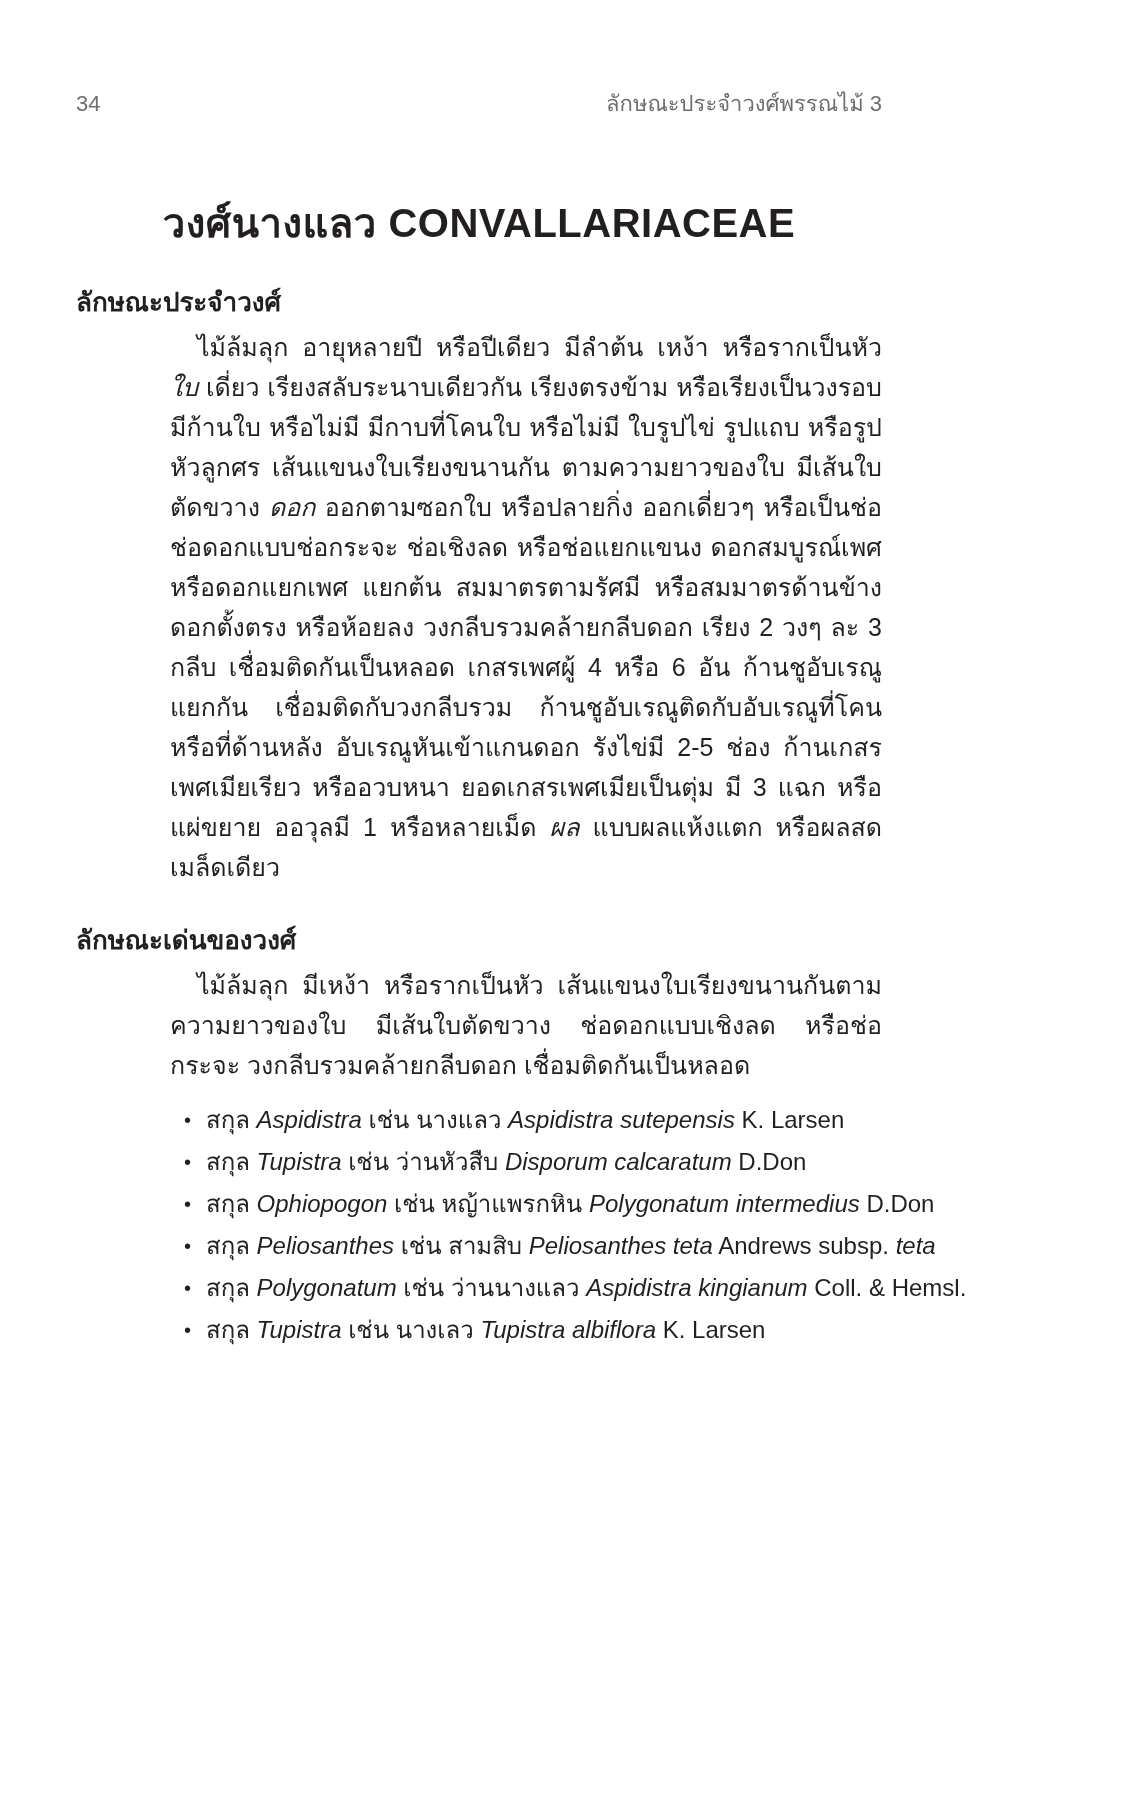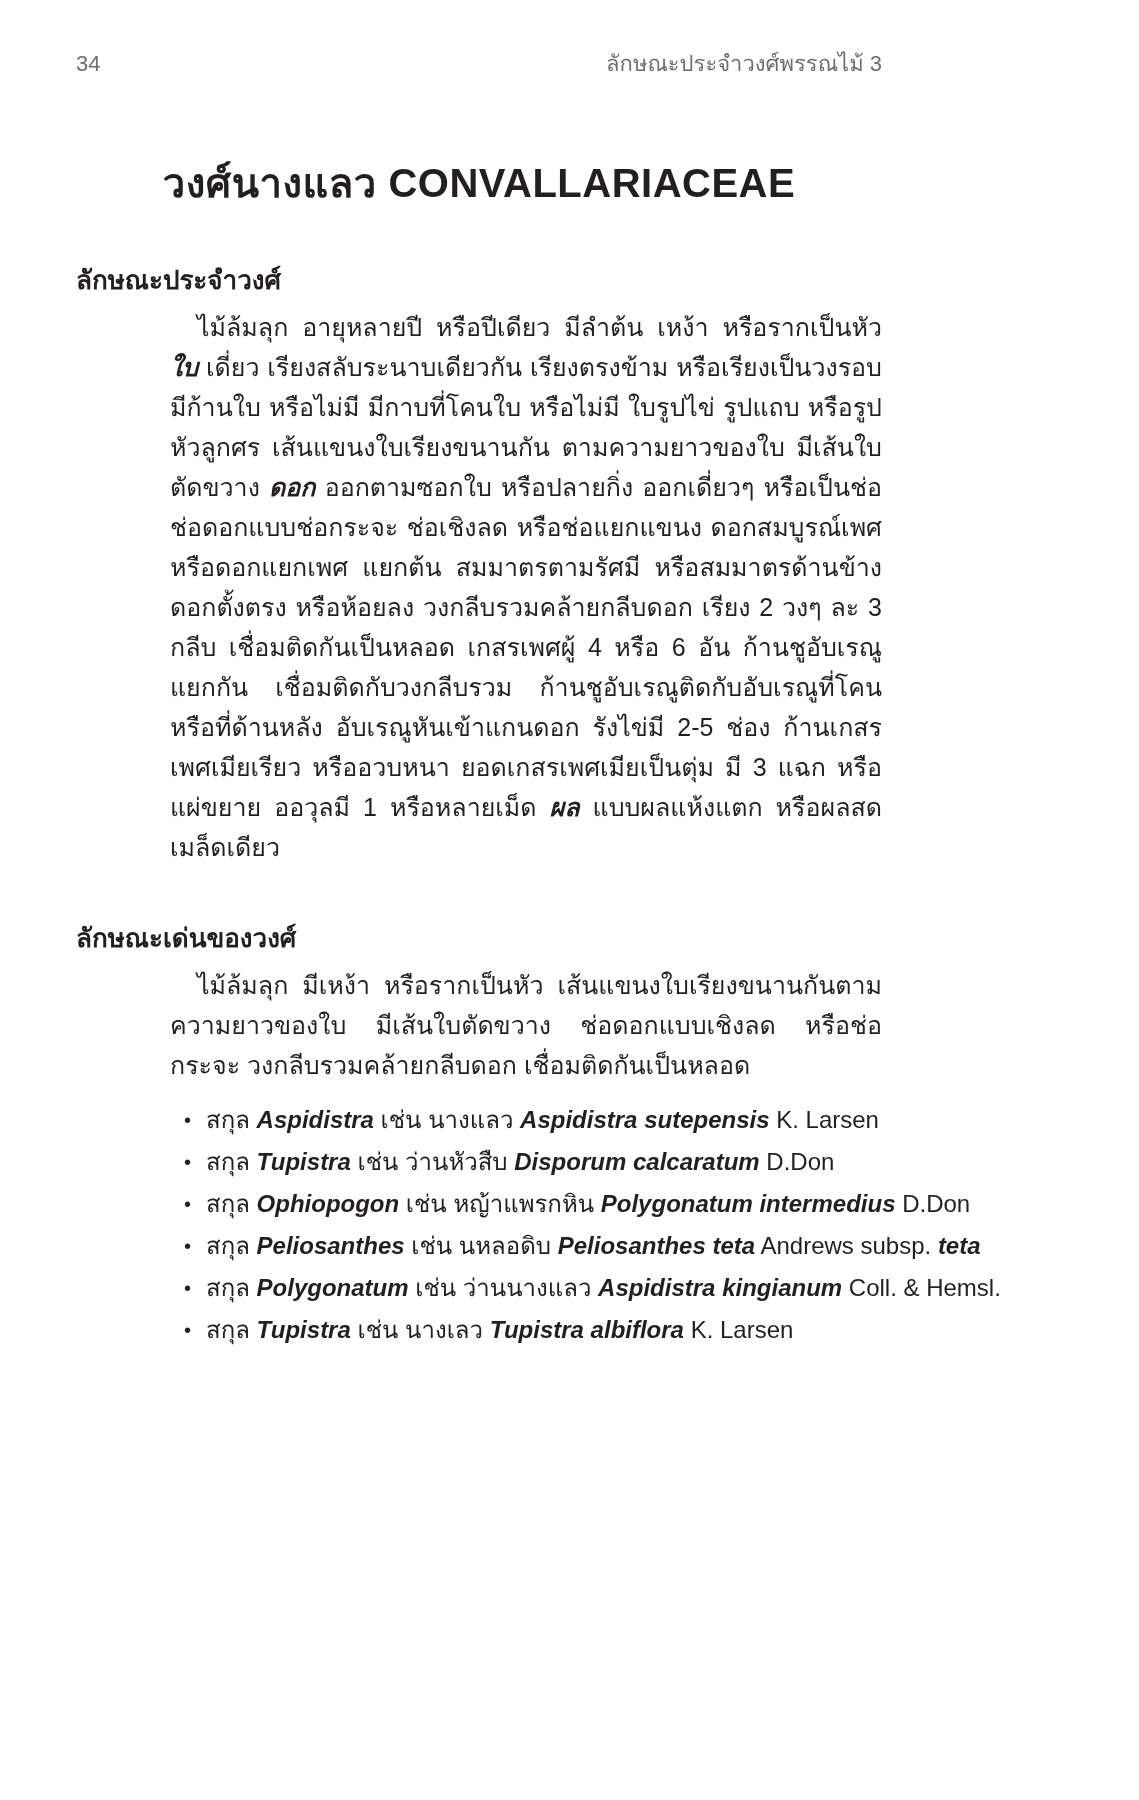--- a/index.html
+++ b/index.html
@@ -6,21 +6,21 @@
     margin: 0;
     padding: 0;
     background: #ffffff;
   }
   .page {
     position: relative;
     width: 1139px;
     height: 1800px;
     background: #ffffff;
     box-sizing: border-box;
-    padding: 46px 257px 0 76px;
+    padding: 86px 257px 0 76px;
     font-family: "Liberation Sans", sans-serif;
     color: #231f20;
   }
   .running-head {
     display: flex;
     justify-content: space-between;
     align-items: baseline;
     font-size: 22px;
     color: #6d6e71;
   }
@@ -28,37 +28,36 @@
     margin: 76px 0 0 0;
     text-align: center;
     font-size: 40px;
     font-weight: bold;
     letter-spacing: 0.5px;
     color: #231f20;
     line-height: 52px;
   }
   section { margin: 0; }
   h2.sec-head {
-    margin: 54px 0 6px 0;
+    margin: 34px 0 6px 0;
     font-size: 26px;
     font-weight: bold;
     line-height: 38px;
     color: #231f20;
-    font-family: Liberation Mono, monospace;
   }
   p.body {
     margin: 0 0 0 94px;
     width: 712px;
     font-size: 25px;
     line-height: 40px;
     text-align: justify;
     text-indent: 27px;
     color: #231f20;
   }
-  .it { font-style: italic; font-weight: bold; }
+  .it { font-style: italic; }
   ul.genus-list {
     list-style: none;
     margin: 14px 0 0 108px;
     padding: 0;
     width: 700px;
   }
   ul.genus-list li {
     position: relative;
     padding-left: 22px;
     font-size: 24px;
@@ -103,21 +102,21 @@
       <li>
         <span class="bullet-marker">•</span><span><span>สกุล </span><span class="it">Aspidistra</span><span> เช่น นางแลว </span><span class="it">Aspidistra sutepensis</span><span> K. Larsen</span></span>
       </li>
       <li>
         <span class="bullet-marker">•</span><span><span>สกุล </span><span class="it">Tupistra</span><span> เช่น ว่านหัวสืบ </span><span class="it">Disporum calcaratum</span><span> D.Don</span></span>
       </li>
       <li>
         <span class="bullet-marker">•</span><span><span>สกุล </span><span class="it">Ophiopogon</span><span> เช่น หญ้าแพรกหิน </span><span class="it">Polygonatum intermedius</span><span> D.Don</span></span>
       </li>
       <li>
-        <span class="bullet-marker">•</span><span><span>สกุล </span><span class="it">Peliosanthes</span><span> เช่น นหลอดิบ </span><span class="it">Peliosanthes teta</span><span> Andrews subsp. </span><span class="it">teta</span></span>
+        <span class="bullet-marker">•</span><span><span>สกุล </span><span class="it">Peliosanthes</span><span> เช่น สามสิบ </span><span class="it">Peliosanthes teta</span><span> Andrews subsp. </span><span class="it">teta</span></span>
       </li>
       <li>
         <span class="bullet-marker">•</span><span><span>สกุล </span><span class="it">Polygonatum</span><span> เช่น ว่านนางแลว </span><span class="it">Aspidistra kingianum</span><span> Coll. &amp; Hemsl.</span></span>
       </li>
       <li>
         <span class="bullet-marker">•</span><span><span>สกุล </span><span class="it">Tupistra</span><span> เช่น นางเลว </span><span class="it">Tupistra albiflora</span><span> K. Larsen</span></span>
       </li>
     </ul>
   </section>
 

